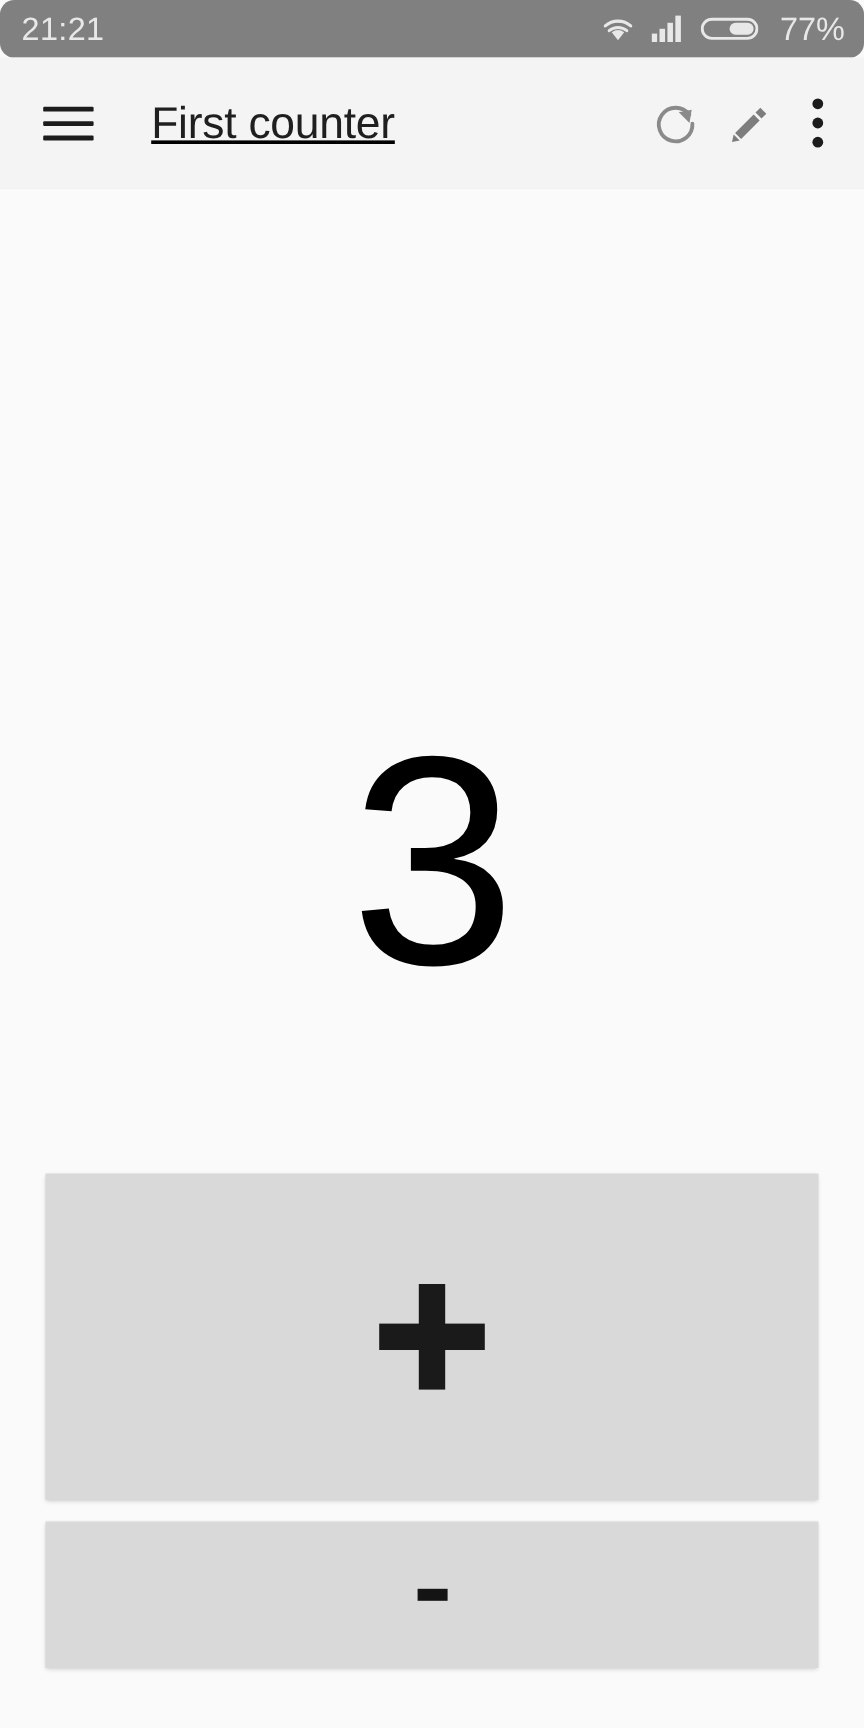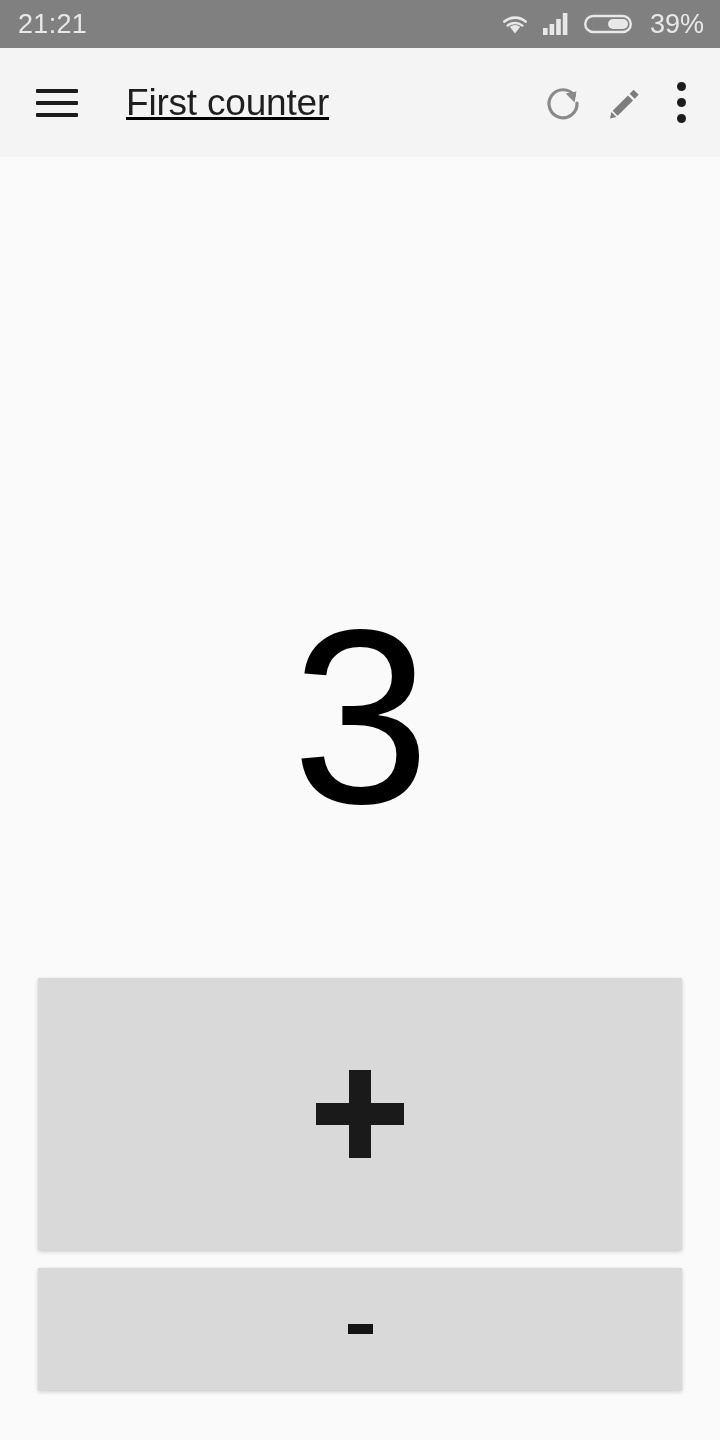--- a/index.html
+++ b/index.html
@@ -19,20 +19,21 @@
   #status-bar {
     position: absolute;
     left: 0; top: 0;
     width: 720px;
     height: 48px;
     background: #808080;
     display: flex;
     align-items: center;
     box-sizing: border-box;
     padding: 0 16px 0 18px;
+    border-radius: 12px;
   }
   #status-clock {
     color: #e8e8e8;
     font-size: 27px;
     letter-spacing: 0.3px;
     line-height: 1;
     font-weight: 400;
   }
   .status-spacer { flex: 1; }
   .status-icons {
@@ -219,21 +220,21 @@
       </svg>
     </span>
 
     <span>
       <svg width="48" height="24" viewBox="0 0 48 24">
         <rect x="1.2" y="4" width="45.6" height="16" rx="8" ry="8" fill="none" stroke="#e8e8e8" stroke-width="2.4"></rect>
         <rect x="24" y="7" width="20" height="10" rx="5" ry="5" fill="#e8e8e8"></rect>
       </svg>
     </span>
 
-    <span id="battery-percent">39%</span>
+    <span id="battery-percent">77%</span>
   </div>
 </div>
 
 <div id="app-bar">
 
   <div id="menu-button">
     <span></span>
     <span></span>
     <span></span>
   </div>

